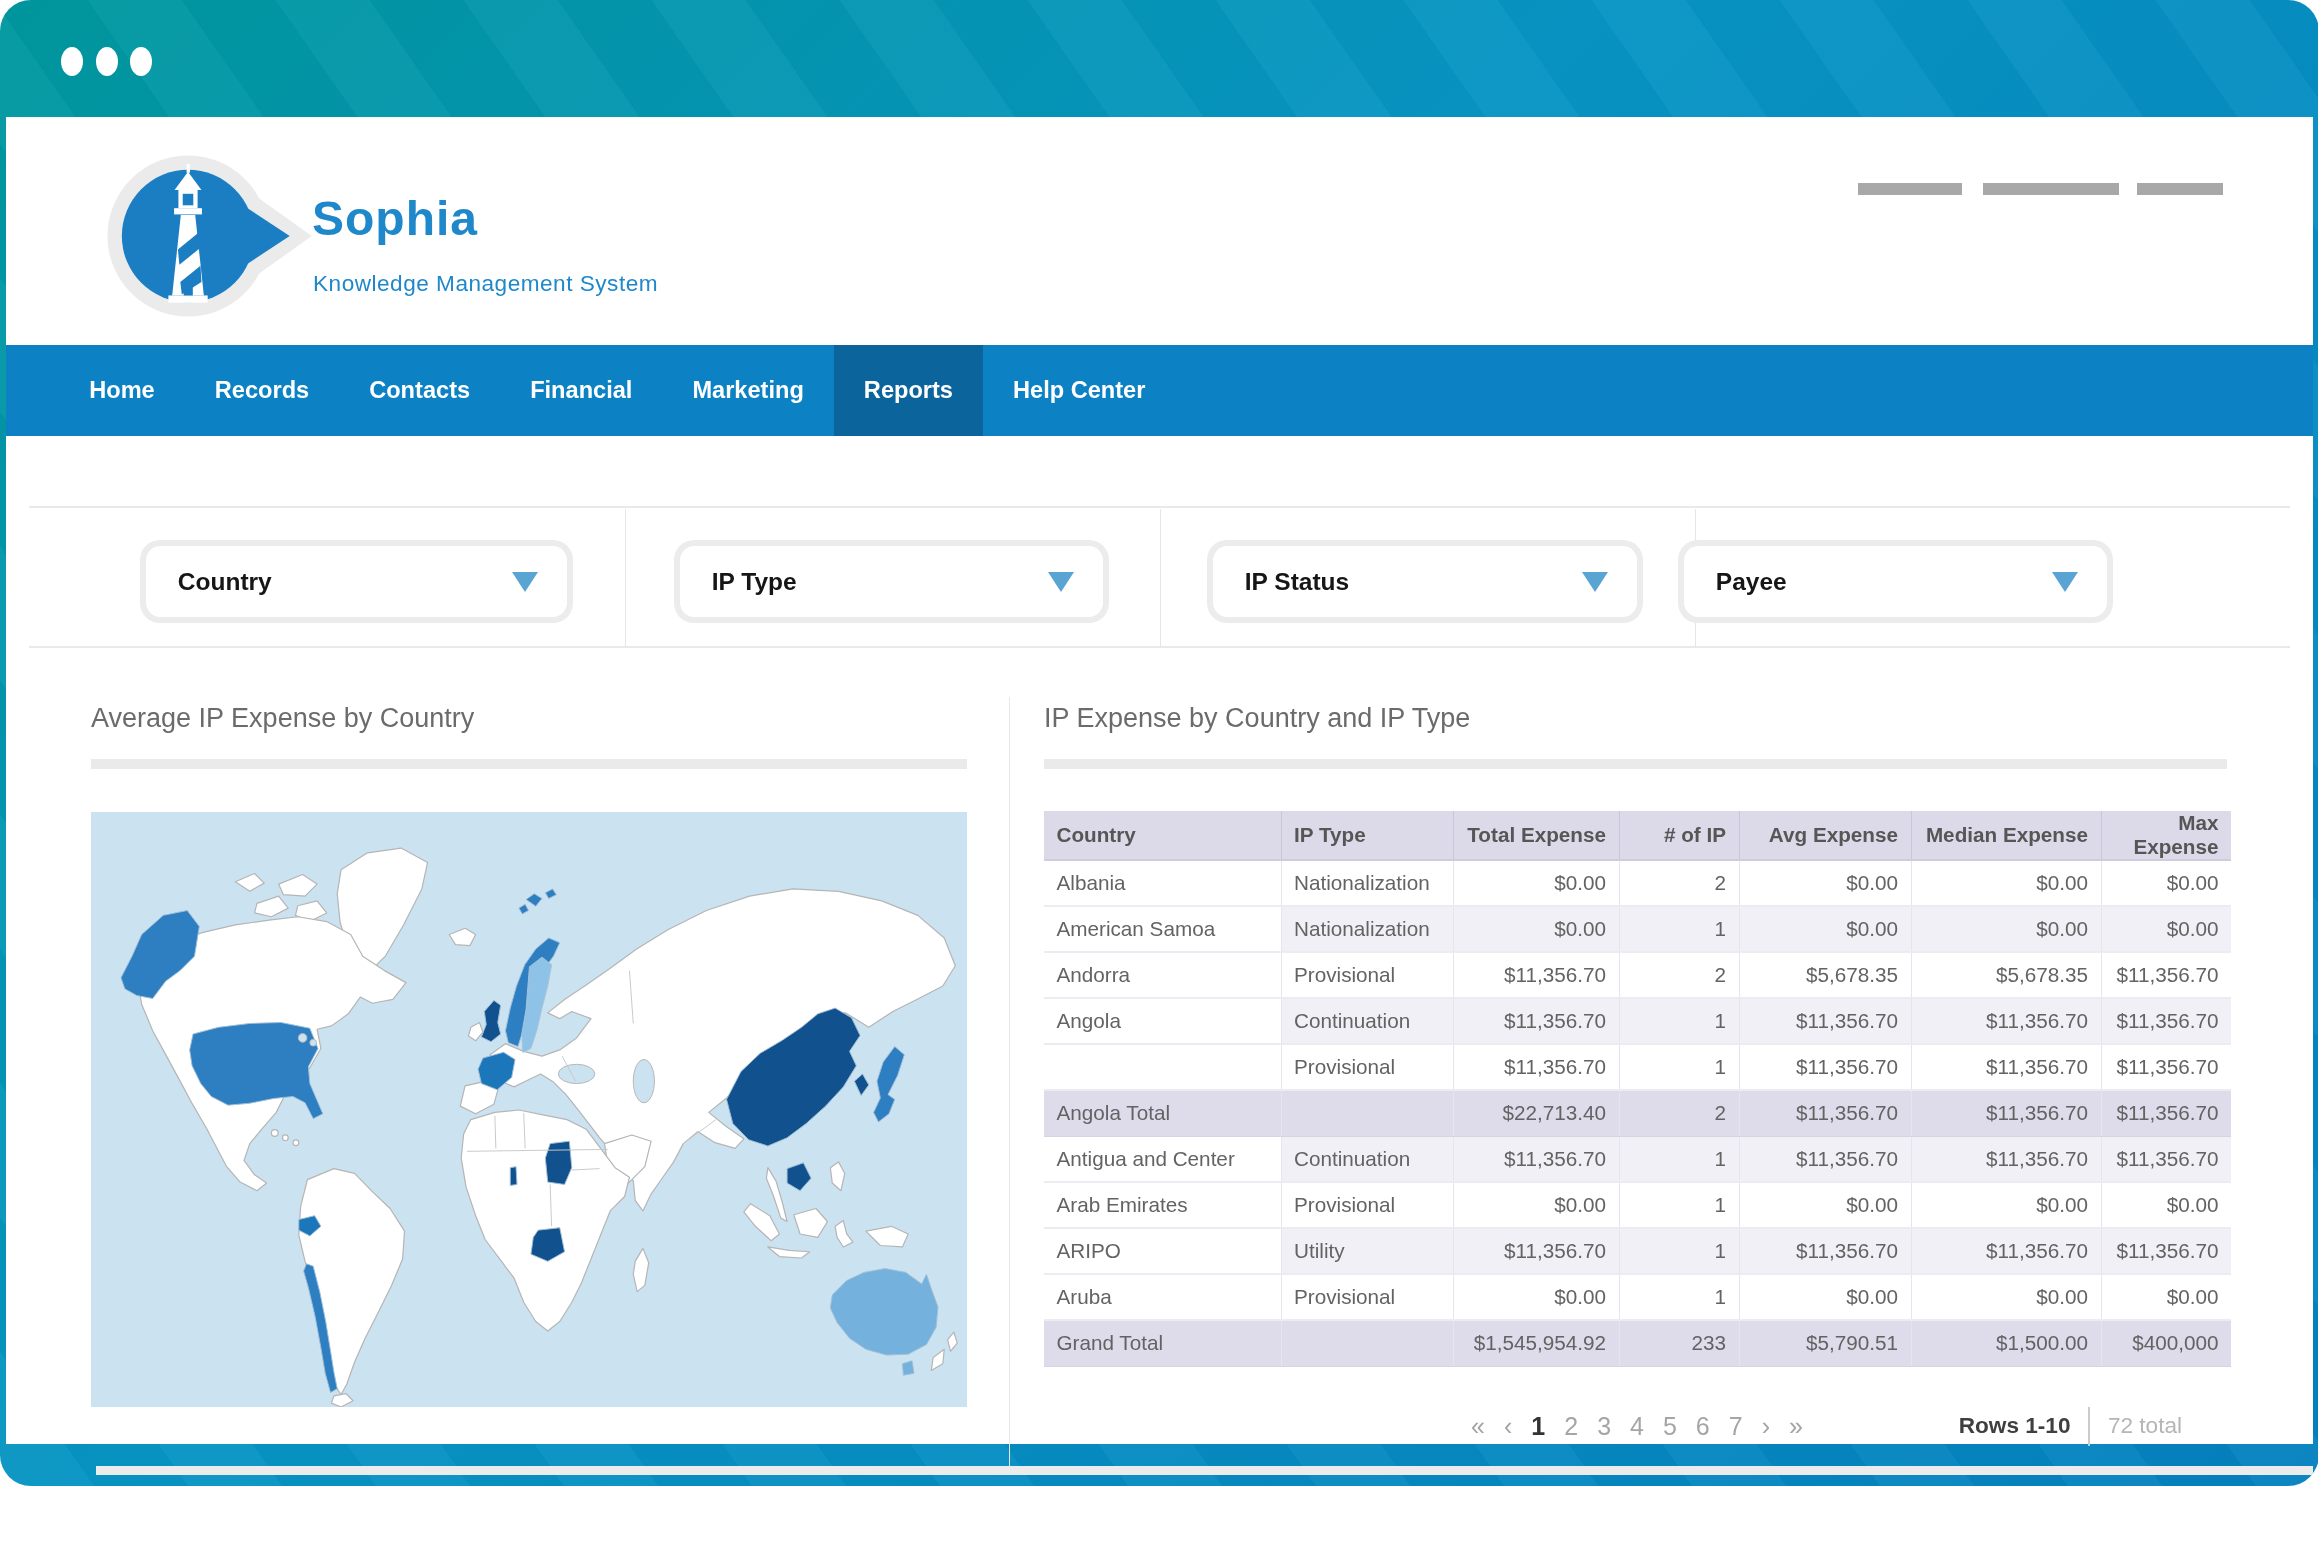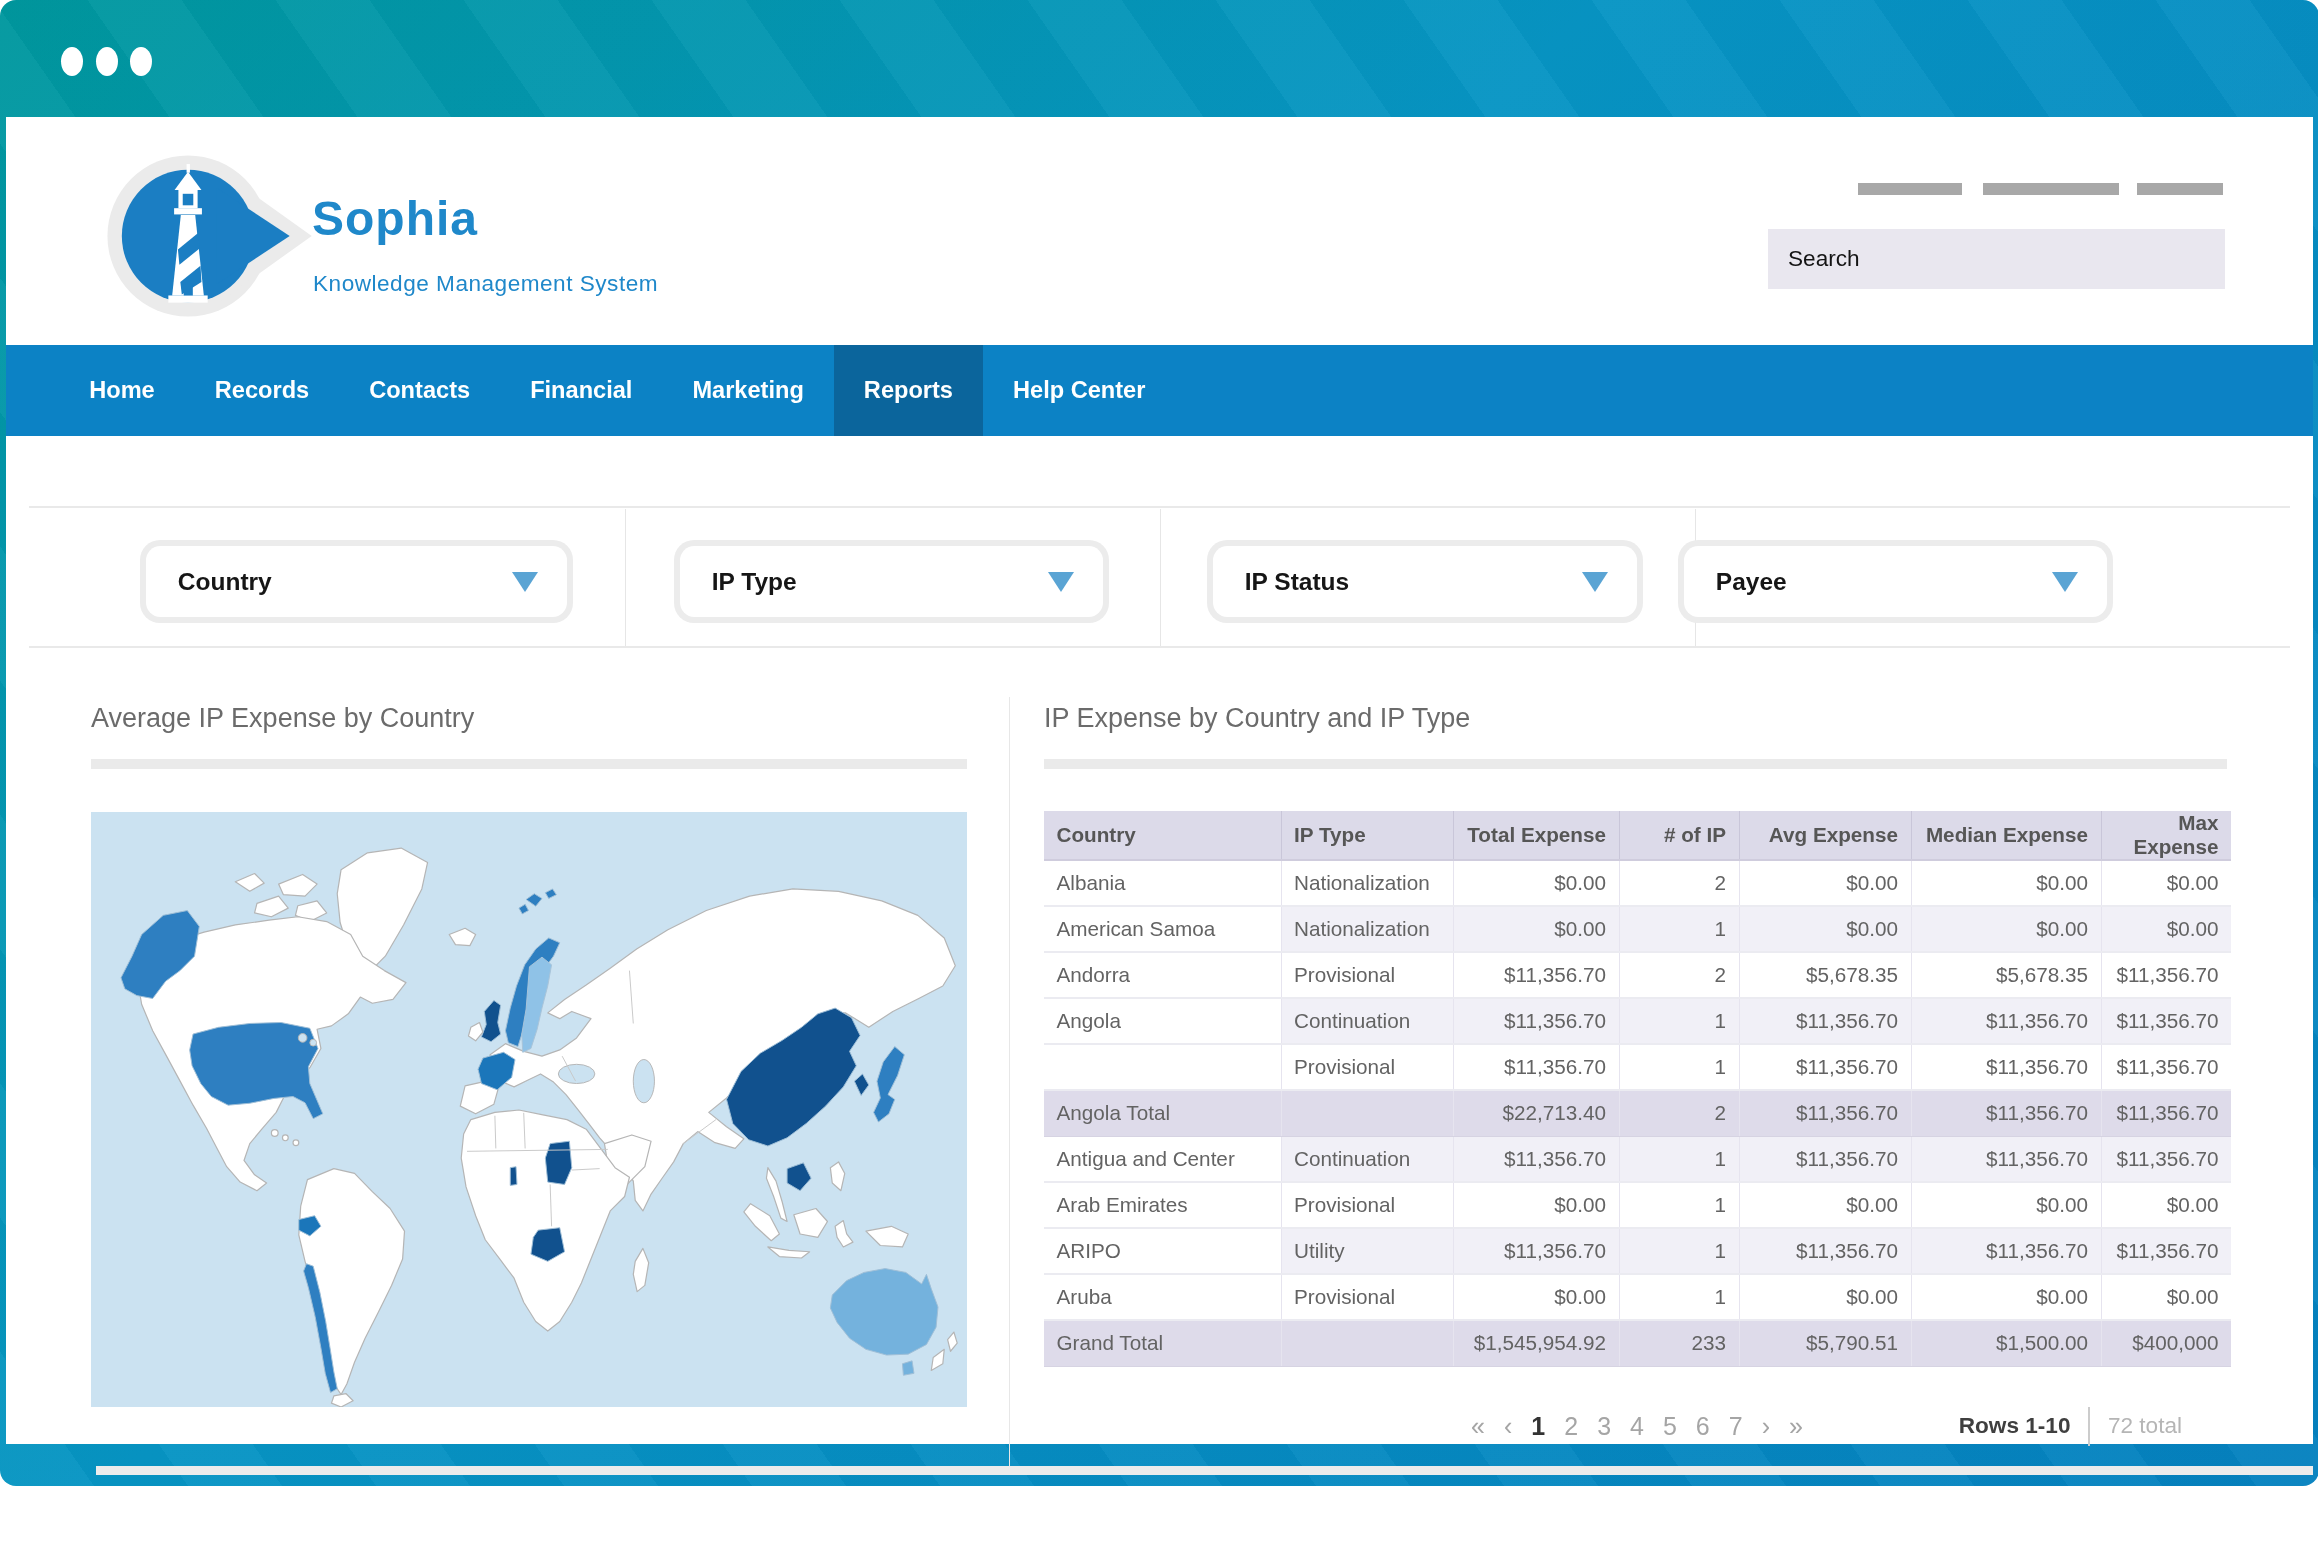--- a/index.html
+++ b/index.html
@@ -1,21 +1,21 @@
 <!DOCTYPE html>
 <html style="--grad-a: #00989e; --grad-b: #0795c4; --grad-c: #0581bf; --nav-bg: #0c82c5; --nav-active-bg: #0b659c; --brand-blue: #1f88ca; --search-bg: #e9e7ef; --bar-gray: #a8a8a8; --caret-blue: #5aa4d4; --th-bg: #dcdae9; --stripe-bg: #f1f0f7; --total-bg: #dedbea; --cell-text: #636363; --ocean: #cbe2f1; --lv-low: #8fc2e7; --lv-medlow: #74b2dd; --lv-med: #2e7fc1; --lv-high: #1b76ba; --lv-highest: #11518e;font-size:7.7px"><head>
 <meta charset="utf-8">
 <style>
   * { margin:0; padding:0; box-sizing:border-box; }
   html,body { background:#ffffff; }
   body { font-family:"Liberation Sans","DejaVu Sans",sans-serif; }
 
   .stage{
     position:relative; width:2319px; height:1486px; overflow:hidden;
-    border-radius:16px;
+    border-radius:31px;
     background:linear-gradient(135deg, var(--grad-a) 0%, var(--grad-b) 42%, var(--grad-c) 100%);
     padding-left:40px;
   }
   .stage::before{
     content:""; position:absolute; inset:0; pointer-events:none;
     background:repeating-linear-gradient(55deg, rgba(255,255,255,0.03) 0 77px, rgba(0,20,40,0.025) 77px 154px);
   }
   .titlebar{ position:absolute; left:0; top:0; width:100%; height:117px; }
   .dots{ position:absolute; left:61px; top:47px; display:flex; gap:12.5px; }
   .dot{ width:22px; height:29px; border-radius:50%; background:#ffffff; }
@@ -161,23 +161,20 @@
   </div>
   <div class="brand-title">Sophia</div>
   <div class="brand-sub">Knowledge Management System</div>
 
   <div class="menu-bars">
     <div class="menu-bar b1"></div>
     <div class="menu-bar b2"></div>
     <div class="menu-bar b3"></div>
   </div>
 
-  <div class="search-box">
-    <input type="text" value="Search" style="">
-  </div>
 
   <nav class="navbar" id="navbar">
       <div class="nav-item">Home</div>
       <div class="nav-item">Records</div>
       <div class="nav-item">Contacts</div>
       <div class="nav-item">Financial</div>
       <div class="nav-item">Marketing</div>
       <div class="nav-item active">Reports</div>
       <div class="nav-item">Help Center</div>
     </nav>

